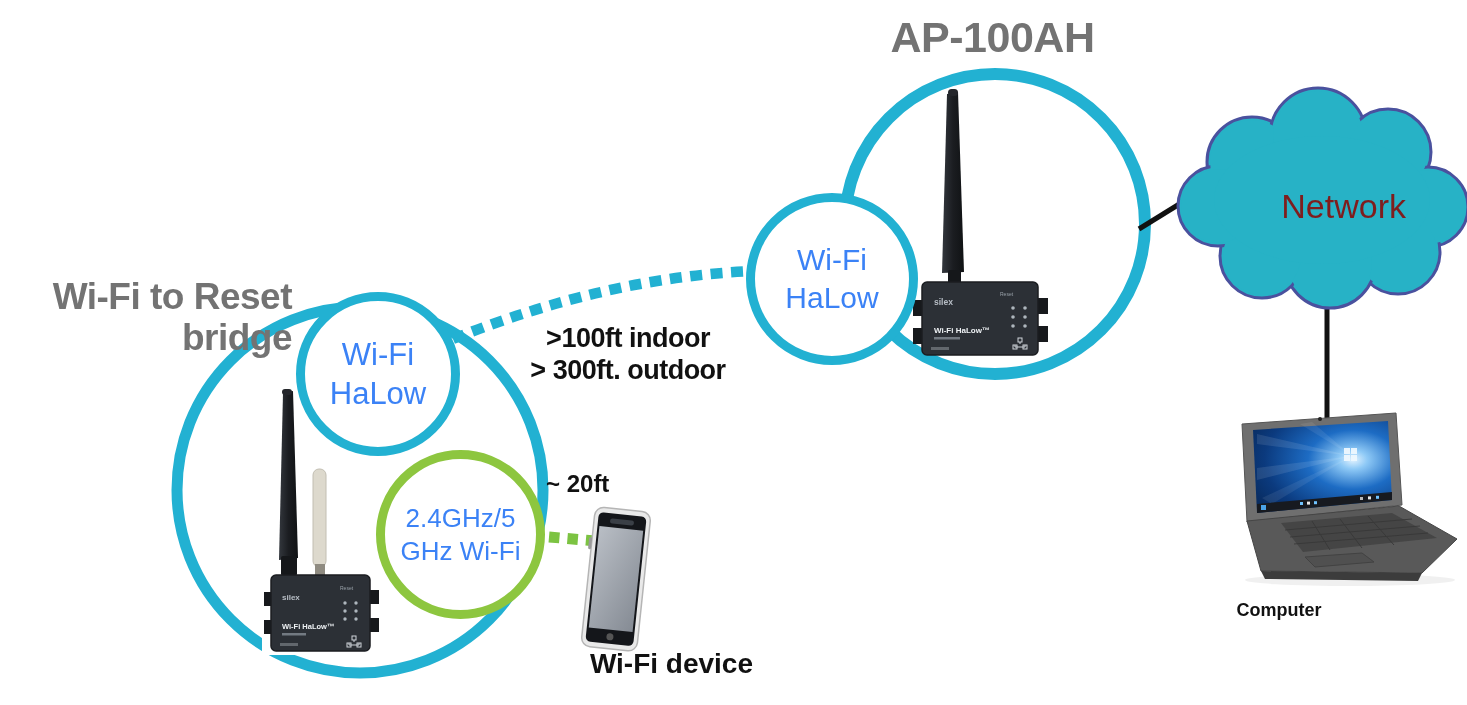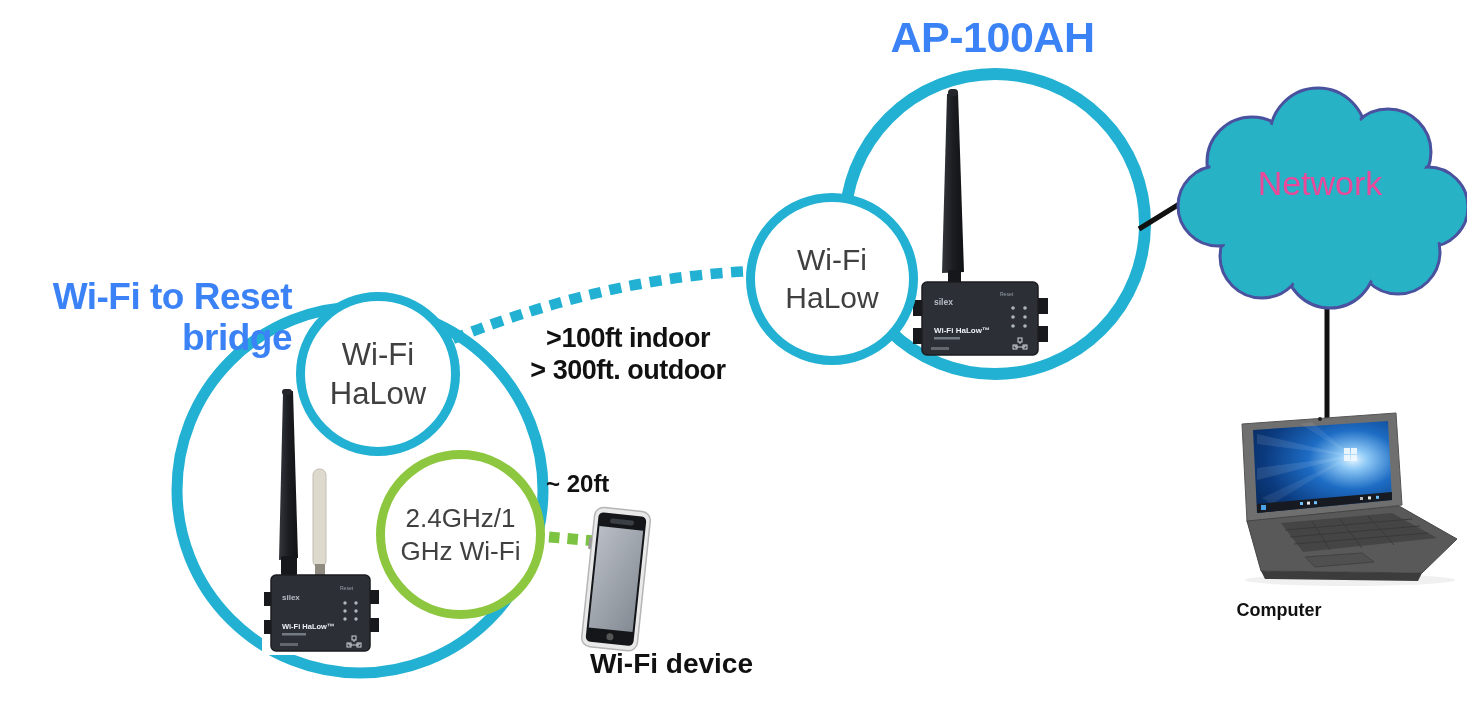--- a/index.html
+++ b/index.html
@@ -2,39 +2,39 @@
 <html><head>
 <meta charset="utf-8">
 <style>
   html,body{margin:0;padding:0;background:#fff;}
   #stage{
     position:relative;width:1467px;height:705px;background:#fff;overflow:hidden;
     font-family:"Liberation Sans", sans-serif;color:#111;
   }
   #stage svg{position:absolute;left:0;top:0;}
   .abs{position:absolute;}
-  .title{font-weight:700;color:#3b82f6;letter-spacing:-0.5px;}
+  .title{font-weight:700;color:#737373;letter-spacing:-0.5px;}
   .badge{
     position:absolute;border-radius:50%;background:#fff;box-sizing:border-box;
     display:flex;flex-direction:column;align-items:center;justify-content:center;
-    text-align:left;color:#404040;
+    text-align:left;color:#3b82f6;
   }
   .badge-cyan{border:9px solid #22b1d2;}
   .badge-green{border:9px solid #8dc63f;}
   .badge .l{display:block;}
   #badge-bridge{left:296px;top:292px;width:164px;height:164px;font-size:31px;line-height:39px;}
   #badge-green{left:376px;top:450px;width:169px;height:169px;font-size:26px;line-height:33px;}
   #badge-ap{left:746px;top:193px;width:172px;height:172px;font-size:30px;line-height:38px;}
   #bridge-title{left:14px;top:276px;width:278px;text-align:right;font-size:37px;line-height:41px;}
   #ap-title{left:850px;top:14px;width:285px;text-align:center;font-size:43px;line-height:46px;}
   #distance-label{left:510px;top:322px;width:236px;text-align:center;font-size:27px;line-height:32px;font-weight:700;letter-spacing:-0.5px;}
   #twentyft-label{left:546px;top:470px;width:110px;font-size:24px;font-weight:700;}
   #wifi-device-label{left:588px;top:648px;width:165px;text-align:right;font-size:28px;font-weight:700;}
   #computer-label{left:1214px;top:600px;width:130px;text-align:center;font-size:18px;font-weight:700;}
-  #network-label{left:1234px;top:164px;width:172px;text-align:center;font-size:34px;font-weight:400;color:#ec4899;}
+  #network-label{left:1234px;top:187px;width:172px;text-align:right;font-size:34px;font-weight:400;color:#7f1d1d;}
 </style>
 </head>
 <body>
 
 <div id="stage">
 
   <svg width="1467" height="705" viewBox="0 0 1467 705">
     <defs>
       <radialGradient id="winGrad" cx="0.72" cy="0.42" r="0.85">
         <stop offset="0" stop-color="#e3f3ff"></stop>
@@ -225,21 +225,21 @@
       <polygon points="1305,557 1362,553 1374,562 1315,567" fill="#505050" stroke="#424242" stroke-width="1"></polygon>
     </g>
   </svg>
 
   <div id="badge-bridge" class="badge badge-cyan">
     <span class="l">Wi-Fi</span>
     <span class="l">HaLow</span>
   </div>
 
   <div id="badge-green" class="badge badge-green">
-    <span class="l">2.4GHz/1</span>
+    <span class="l">2.4GHz/5</span>
     <span class="l">GHz Wi-Fi</span>
   </div>
 
   <div id="badge-ap" class="badge badge-cyan">
     <span class="l">Wi-Fi</span>
     <span class="l">HaLow</span>
   </div>
 
   <div id="bridge-title" class="abs title">
     <div>Wi-Fi to Reset</div>

